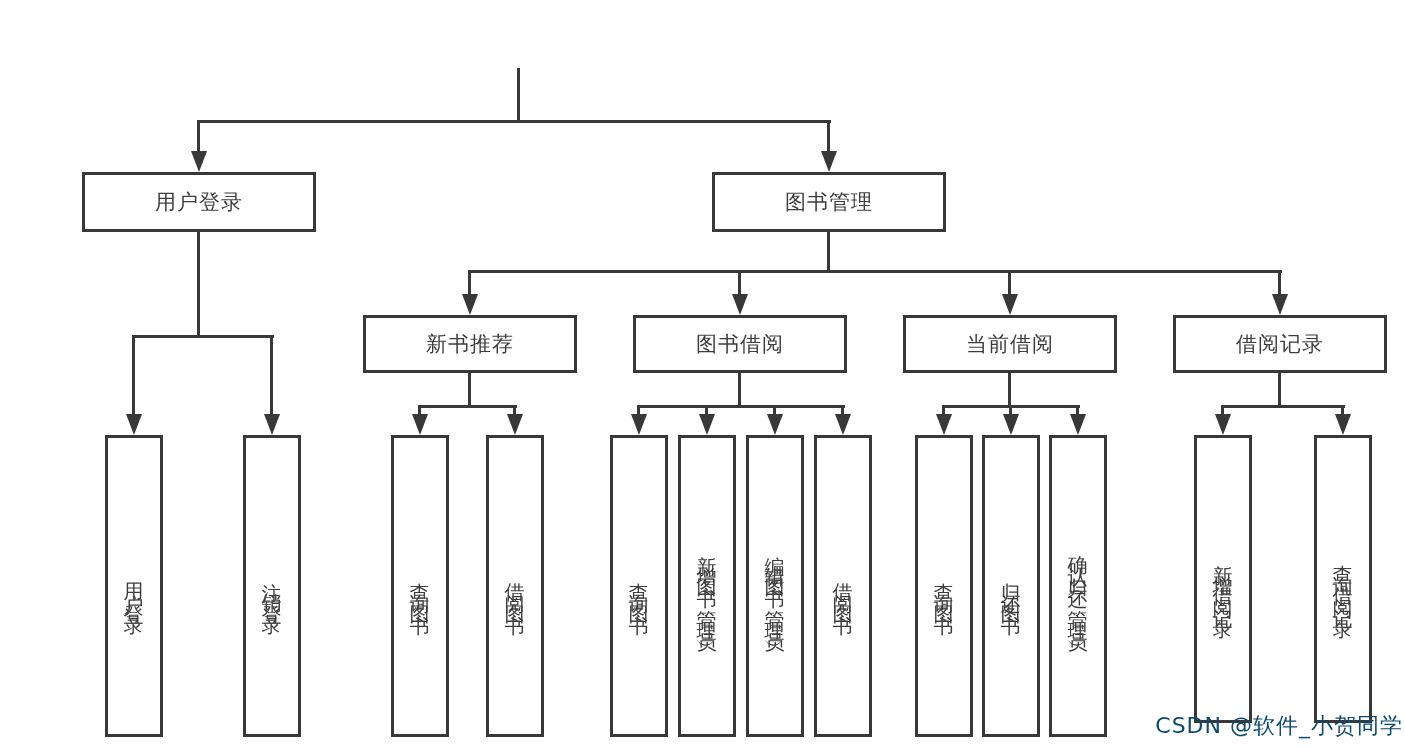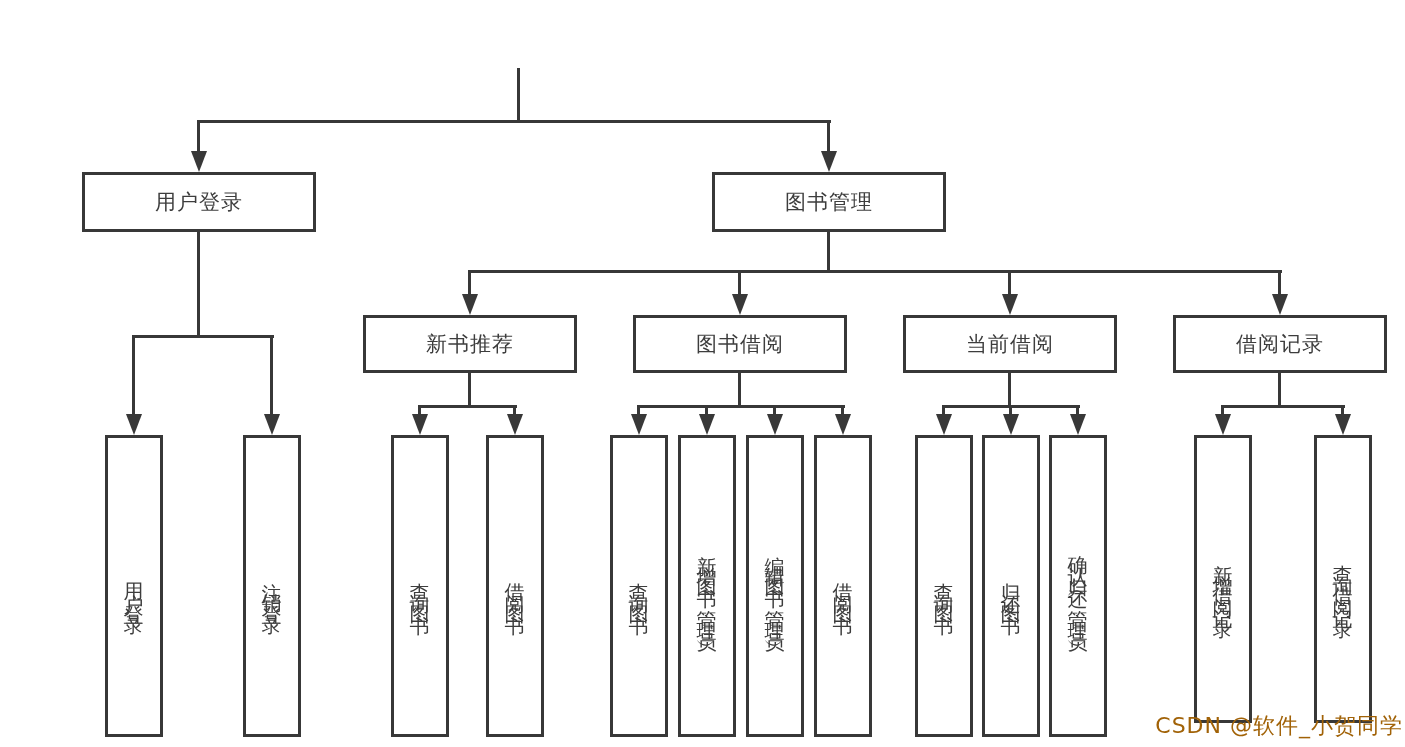--- a/index.html
+++ b/index.html
@@ -35,21 +35,21 @@
   #b-leaf-4{left:610px;}
   #b-leaf-5{left:678px;}
   #b-leaf-6{left:746px;}
   #b-leaf-7{left:814px;}
   #b-leaf-8{left:915px;}
   #b-leaf-9{left:982px;}
   #b-leaf-10{left:1049px;}
   #b-leaf-11{left:1194px;height:288px;}
   #b-leaf-12{left:1314px;height:288px;}
   .watermark{
-    position:absolute;right:2px;top:711px;font-size:22px;color:#a16207;
+    position:absolute;right:2px;top:711px;font-size:22px;color:#0c4a6e;
     letter-spacing:1px;white-space:nowrap;
   }
 </style>
 </head>
 <body>
 
 <div class="stage">
 
 
   <div class="box hbox" id="b-l1-0">用户登录</div>

